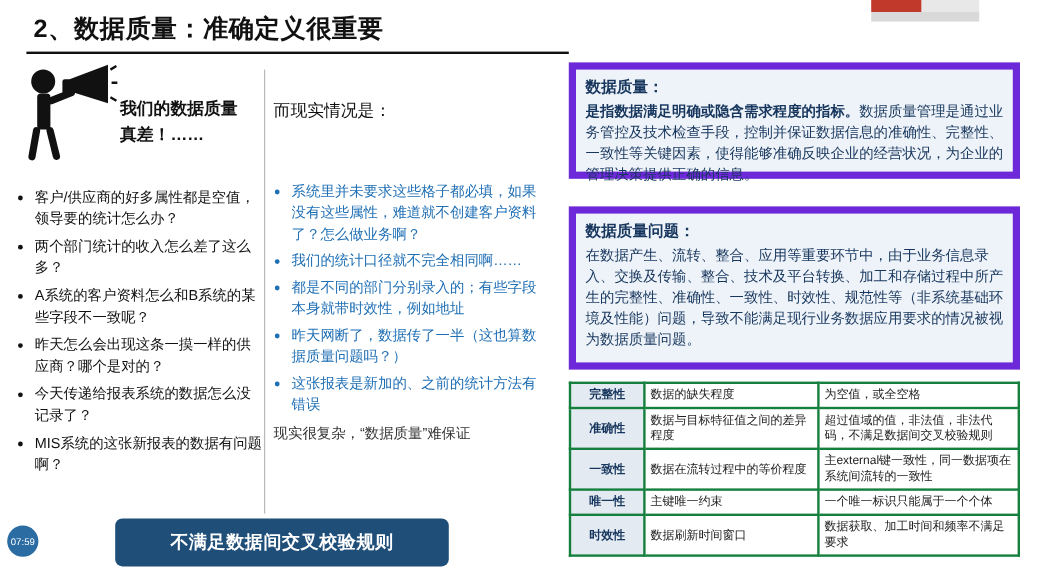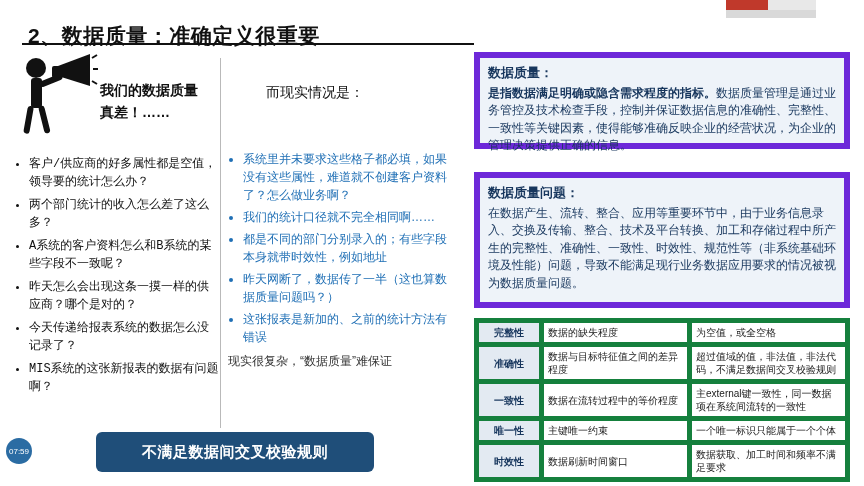--- a/index.html
+++ b/index.html
@@ -13,47 +13,47 @@
   .slide{position:absolute;left:0;top:0;width:864px;height:486px;background:#ffffff;}
 
   
   .topdeco{position:absolute;top:0;right:48px;width:90px;height:18px;display:flex;}
   .topdeco .d1{width:42px;height:10px;background:#c0392b;}
   .topdeco .d2{width:48px;height:10px;background:#e8e8e8;}
   .topdeco2{position:absolute;top:10px;right:48px;width:90px;height:8px;background:#d9d9d9;}
 
   
   .title{
-    position:absolute;left:28px;top:22px;
+    position:absolute;left:28px;top:10px;
     font-size:21px;font-weight:bold;color:#111;
     letter-spacing:.5px;
   }
   .title-rule{position:absolute;left:22px;top:43px;width:452px;height:2px;background:#111;}
 
   
   .person{position:absolute;left:14px;top:52px;width:84px;height:92px;}
 
   
   .speech{
     position:absolute;left:100px;top:80px;width:110px;
     font-size:14px;line-height:1.55;color:#111;font-weight:bold;
   }
 
   
   .col-left{
     position:absolute;left:14px;top:155px;width:205px;
     font-size:12px;line-height:1.5;color:#111;
   }
-  .col-left ul{margin:0;padding-left:15px;font-family:Liberation Mono, monospace;}
+  .col-left ul{margin:0;padding-left:15px;}
   .col-left li{margin-bottom:5px;}
 
   
   .mid-head{
     position:absolute;left:228px;top:84px;width:220px;
-    font-size:14px;color:#111;margin-left:38px;
+    font-size:14px;color:#111;
   }
   .vline{position:absolute;left:220px;top:58px;width:1px;height:370px;background:#b9b9b9;}
 
   
   .col-mid{
     position:absolute;left:228px;top:150px;width:222px;
     font-size:12px;line-height:1.5;color:#1f6fb5;
   }
   .col-mid ul{margin:0;padding-left:15px;}
   .col-mid li{margin-bottom:4px;}
@@ -66,21 +66,21 @@
   }
   .box .bhead{font-size:13px;font-weight:bold;color:#17365d;margin-bottom:3px;}
   .box .btext{font-size:12px;line-height:1.45;color:#17365d;}
   .box .btext b{font-weight:bold;}
   #box1{left:474px;top:52px;width:376px;height:97px;}
   #box2{left:474px;top:172px;width:376px;height:136px;}
 
   
   .tbl{position:absolute;left:474px;top:318px;width:376px;border-collapse:collapse;
        font-size:10px;color:#222;background:#fff;}
-  .tbl td{border:5px solid #15803d;padding:3px 4px;vertical-align:middle;line-height:1.3;}
+  .tbl td{border:2px solid #15803d;padding:3px 4px;vertical-align:middle;line-height:1.3;}
   .tbl td.c1{width:52px;background:#e3eaf2;font-weight:bold;color:#17365d;text-align:center;}
   .tbl td.c2{width:135px;}
   .tbl td.c3{width:auto;}
 
   
   .banner{
     position:absolute;left:96px;top:432px;width:278px;height:40px;
     background:#1f4e79;border-radius:6px;
     color:#fff;font-size:15px;font-weight:bold;
     display:flex;align-items:center;justify-content:center;letter-spacing:.5px;

